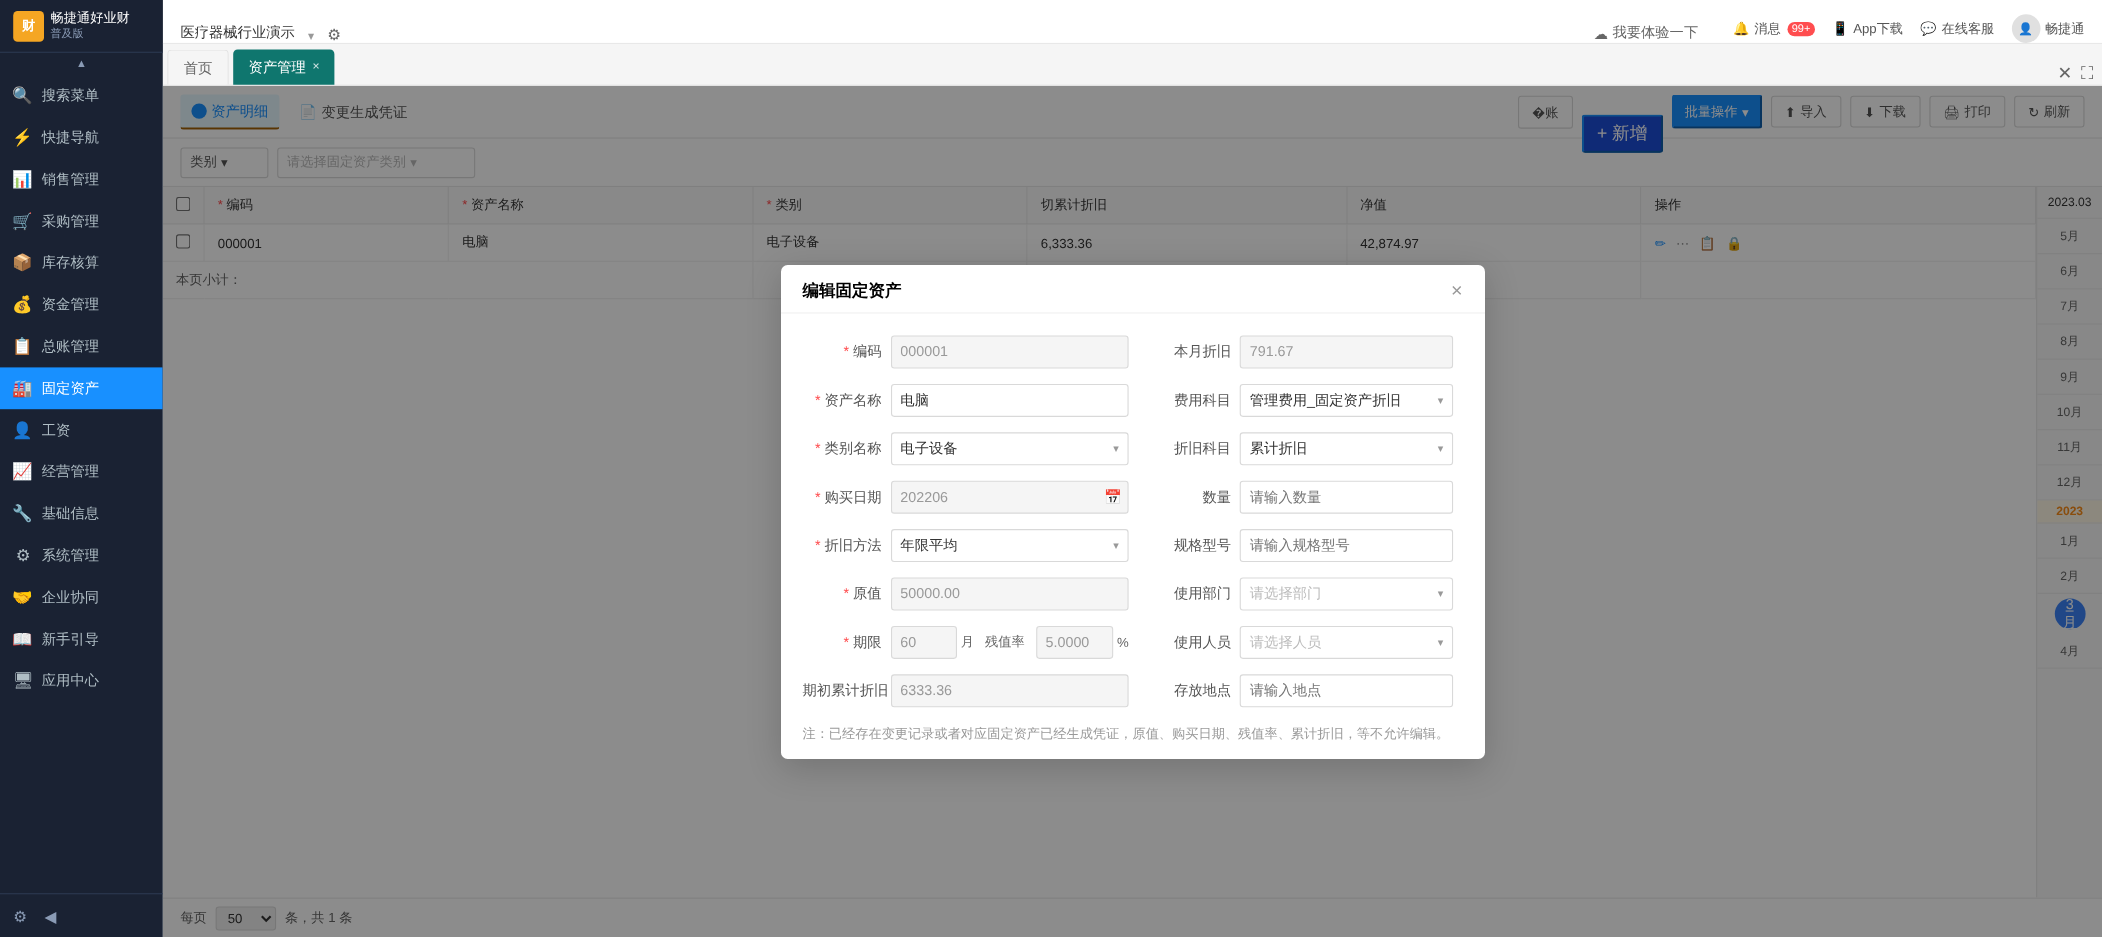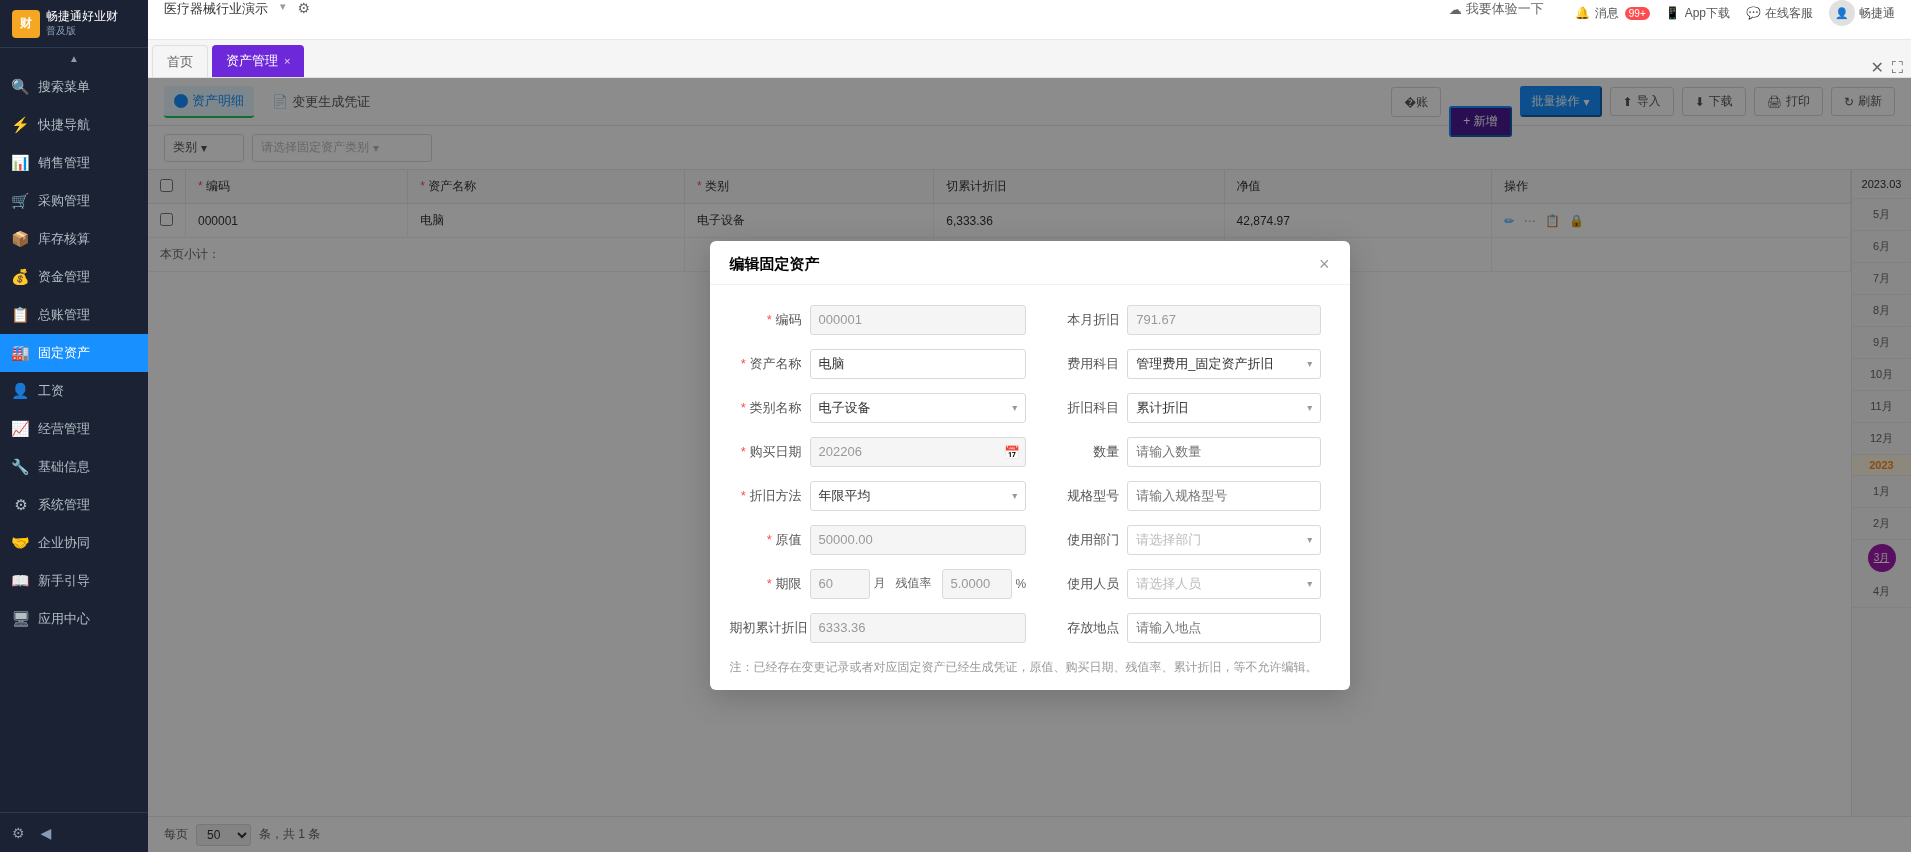--- a/index.html
+++ b/index.html
@@ -56,21 +56,21 @@
       flex-direction: column;
       height: 852px;
       overflow: hidden;
     }
 
     
     .topbar {
       height: 40px;
       background: #fff;
       display: flex;
-      align-items: flex-start;
+      align-items: flex-end;
       padding: 0 16px;
       border-bottom: 1px solid #e8e8e8;
       gap: 12px;
     }
     .topbar-title { font-size: 13px; color: #333; font-weight: 500; }
     .topbar-arrow { color: #999; font-size: 11px; }
     .topbar-settings { color: #666; font-size: 14px; cursor: pointer; }
     .topbar-spacer { flex: 1; }
     .topbar-experience { display: flex; align-items: center; gap: 4px; color: #666; font-size: 13px; cursor: pointer; }
     .topbar-actions { display: flex; align-items: center; gap: 16px; margin-left: 20px; }
@@ -98,21 +98,21 @@
       display: flex;
       align-items: center;
       padding: 0 14px;
       font-size: 13px;
       cursor: pointer;
       border-radius: 4px 4px 0 0;
       gap: 6px;
       margin-left: 4px;
     }
     .tab.inactive { background: #f5f5f5; color: #666; border: 1px solid #e0e0e0; border-bottom: none; }
-    .tab.active { background: #6d28d9; color: #fff; border: none; }
+    .tab.active { background: #0f766e; color: #fff; border: none; }
     .tab-close { font-size: 11px; color: rgba(255,255,255,0.8); cursor: pointer; }
     .tab-window-btns { margin-left: auto; display: flex; align-items: center; gap: 8px; padding-right: 8px; color: #666; }
 
     
     .content-area {
       flex: 1;
       background: #fff;
       display: flex;
       flex-direction: column;
       overflow: hidden;
@@ -125,32 +125,32 @@
       display: flex;
       align-items: center;
       padding: 0 16px;
       border-bottom: 1px solid #e8e8e8;
       gap: 8px;
     }
     .toolbar-tab {
       display: flex; align-items: center; gap: 4px; padding: 6px 10px;
       font-size: 13px; cursor: pointer; border-radius: 3px; color: #555;
     }
-    .toolbar-tab.active { background: #e6f7ff; color: #1890ff; border-bottom: 2px solid #22c55e; text-align: right; }
+    .toolbar-tab.active { background: #e6f7ff; color: #1890ff; border-bottom: 2px solid #a16207; text-align: right; }
     .toolbar-tab-icon { width: 14px; height: 14px; border-radius: 50%; background: #1890ff; display: inline-block; }
     .toolbar-btn {
       display: flex; align-items: center; gap: 4px; padding: 5px 12px;
       font-size: 12px; border-radius: 3px; cursor: pointer;
       border: 1px solid #d9d9d9; background: #fff; color: #555;
     }
     .toolbar-spacer { flex: 1; }
     .toolbar-btn-primary {
-      background: #4c1d95; color: #fff; border-color: #1890ff;
+      background: #1d4ed8; color: #fff; border-color: #1890ff;
       display: flex; align-items: center; gap: 4px; padding: 5px 12px;
-      font-size: 12px; border-radius: 3px; cursor: pointer; margin-top: 40px;
+      font-size: 16px; border-radius: 3px; cursor: pointer; margin-top: 40px;
     }
     .toolbar-btn-batch {
       background: #1890ff; color: #fff; border-color: #1890ff;
       display: flex; align-items: center; gap: 4px; padding: 5px 10px;
       font-size: 12px; border-radius: 3px; cursor: pointer;
     }
 
     
     .filter-row {
       height: 44px;
@@ -485,21 +485,21 @@
           <div class="date-item">6月</div>
           <div class="date-item">7月</div>
           <div class="date-item">8月</div>
           <div class="date-item">9月</div>
           <div class="date-item">10月</div>
           <div class="date-item">11月</div>
           <div class="date-item">12月</div>
           <div style="padding: 4px 6px; text-align: center; font-size: 11px; font-weight: bold; color: rgb(250, 140, 22); background: rgb(255, 247, 230); border-bottom: 1px solid rgb(235, 235, 235);">2023</div>
           <div class="date-item">1月</div>
           <div class="date-item">2月</div>
-          <div style="padding: 4px 6px; text-align: center; font-size: 10px; color: rgb(255, 255, 255); background: #a21caf; border-radius: 50%; width: 28px; height: 28px; display: flex; align-items: center; justify-content: center; margin: 4px auto; text-decoration: underline;">3月</div>
+          <div style="padding: 4px 6px; text-align: center; font-size: 13px; color: rgb(255, 255, 255); background: #3b82f6; border-radius: 50%; width: 28px; height: 28px; display: flex; align-items: center; justify-content: center; margin: 4px auto; text-decoration: underline;">3月</div>
           <div class="date-item">4月</div>
         </div>
     </div>
 
     <div class="table-footer">
       <span>每页</span>
       <select class="page-select">
         <option>50</option>
         <option>100</option>
       </select>

